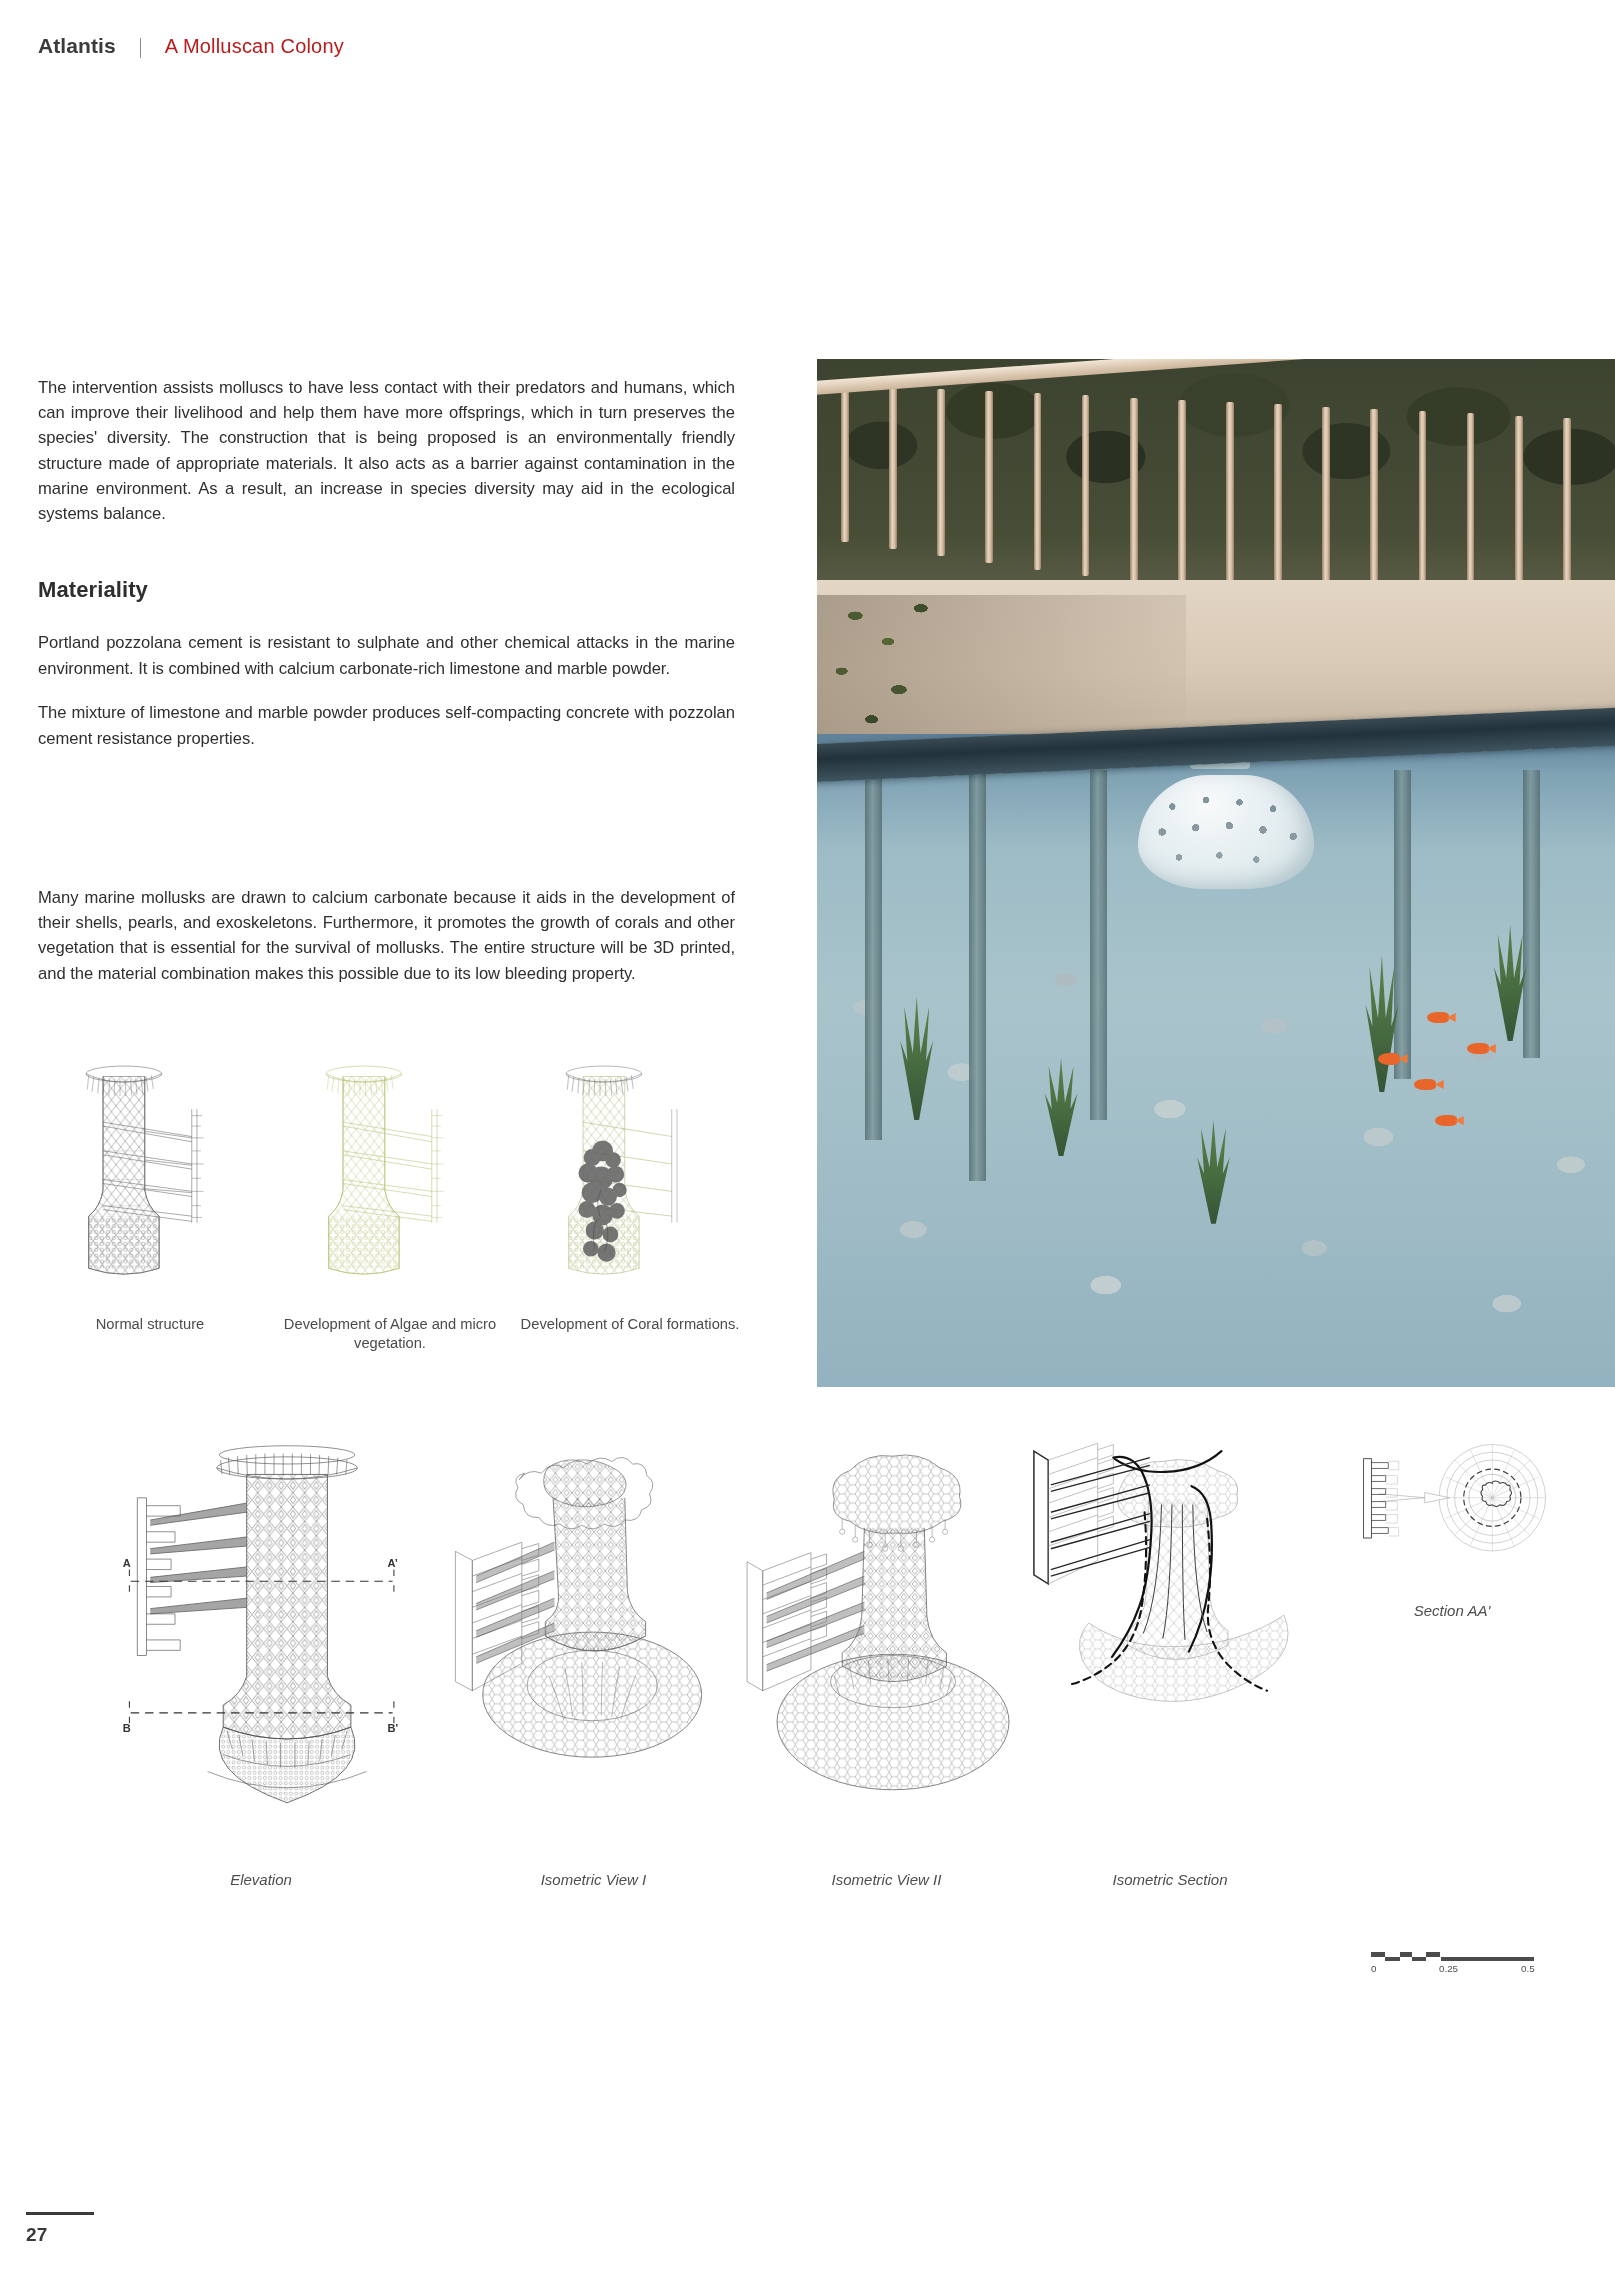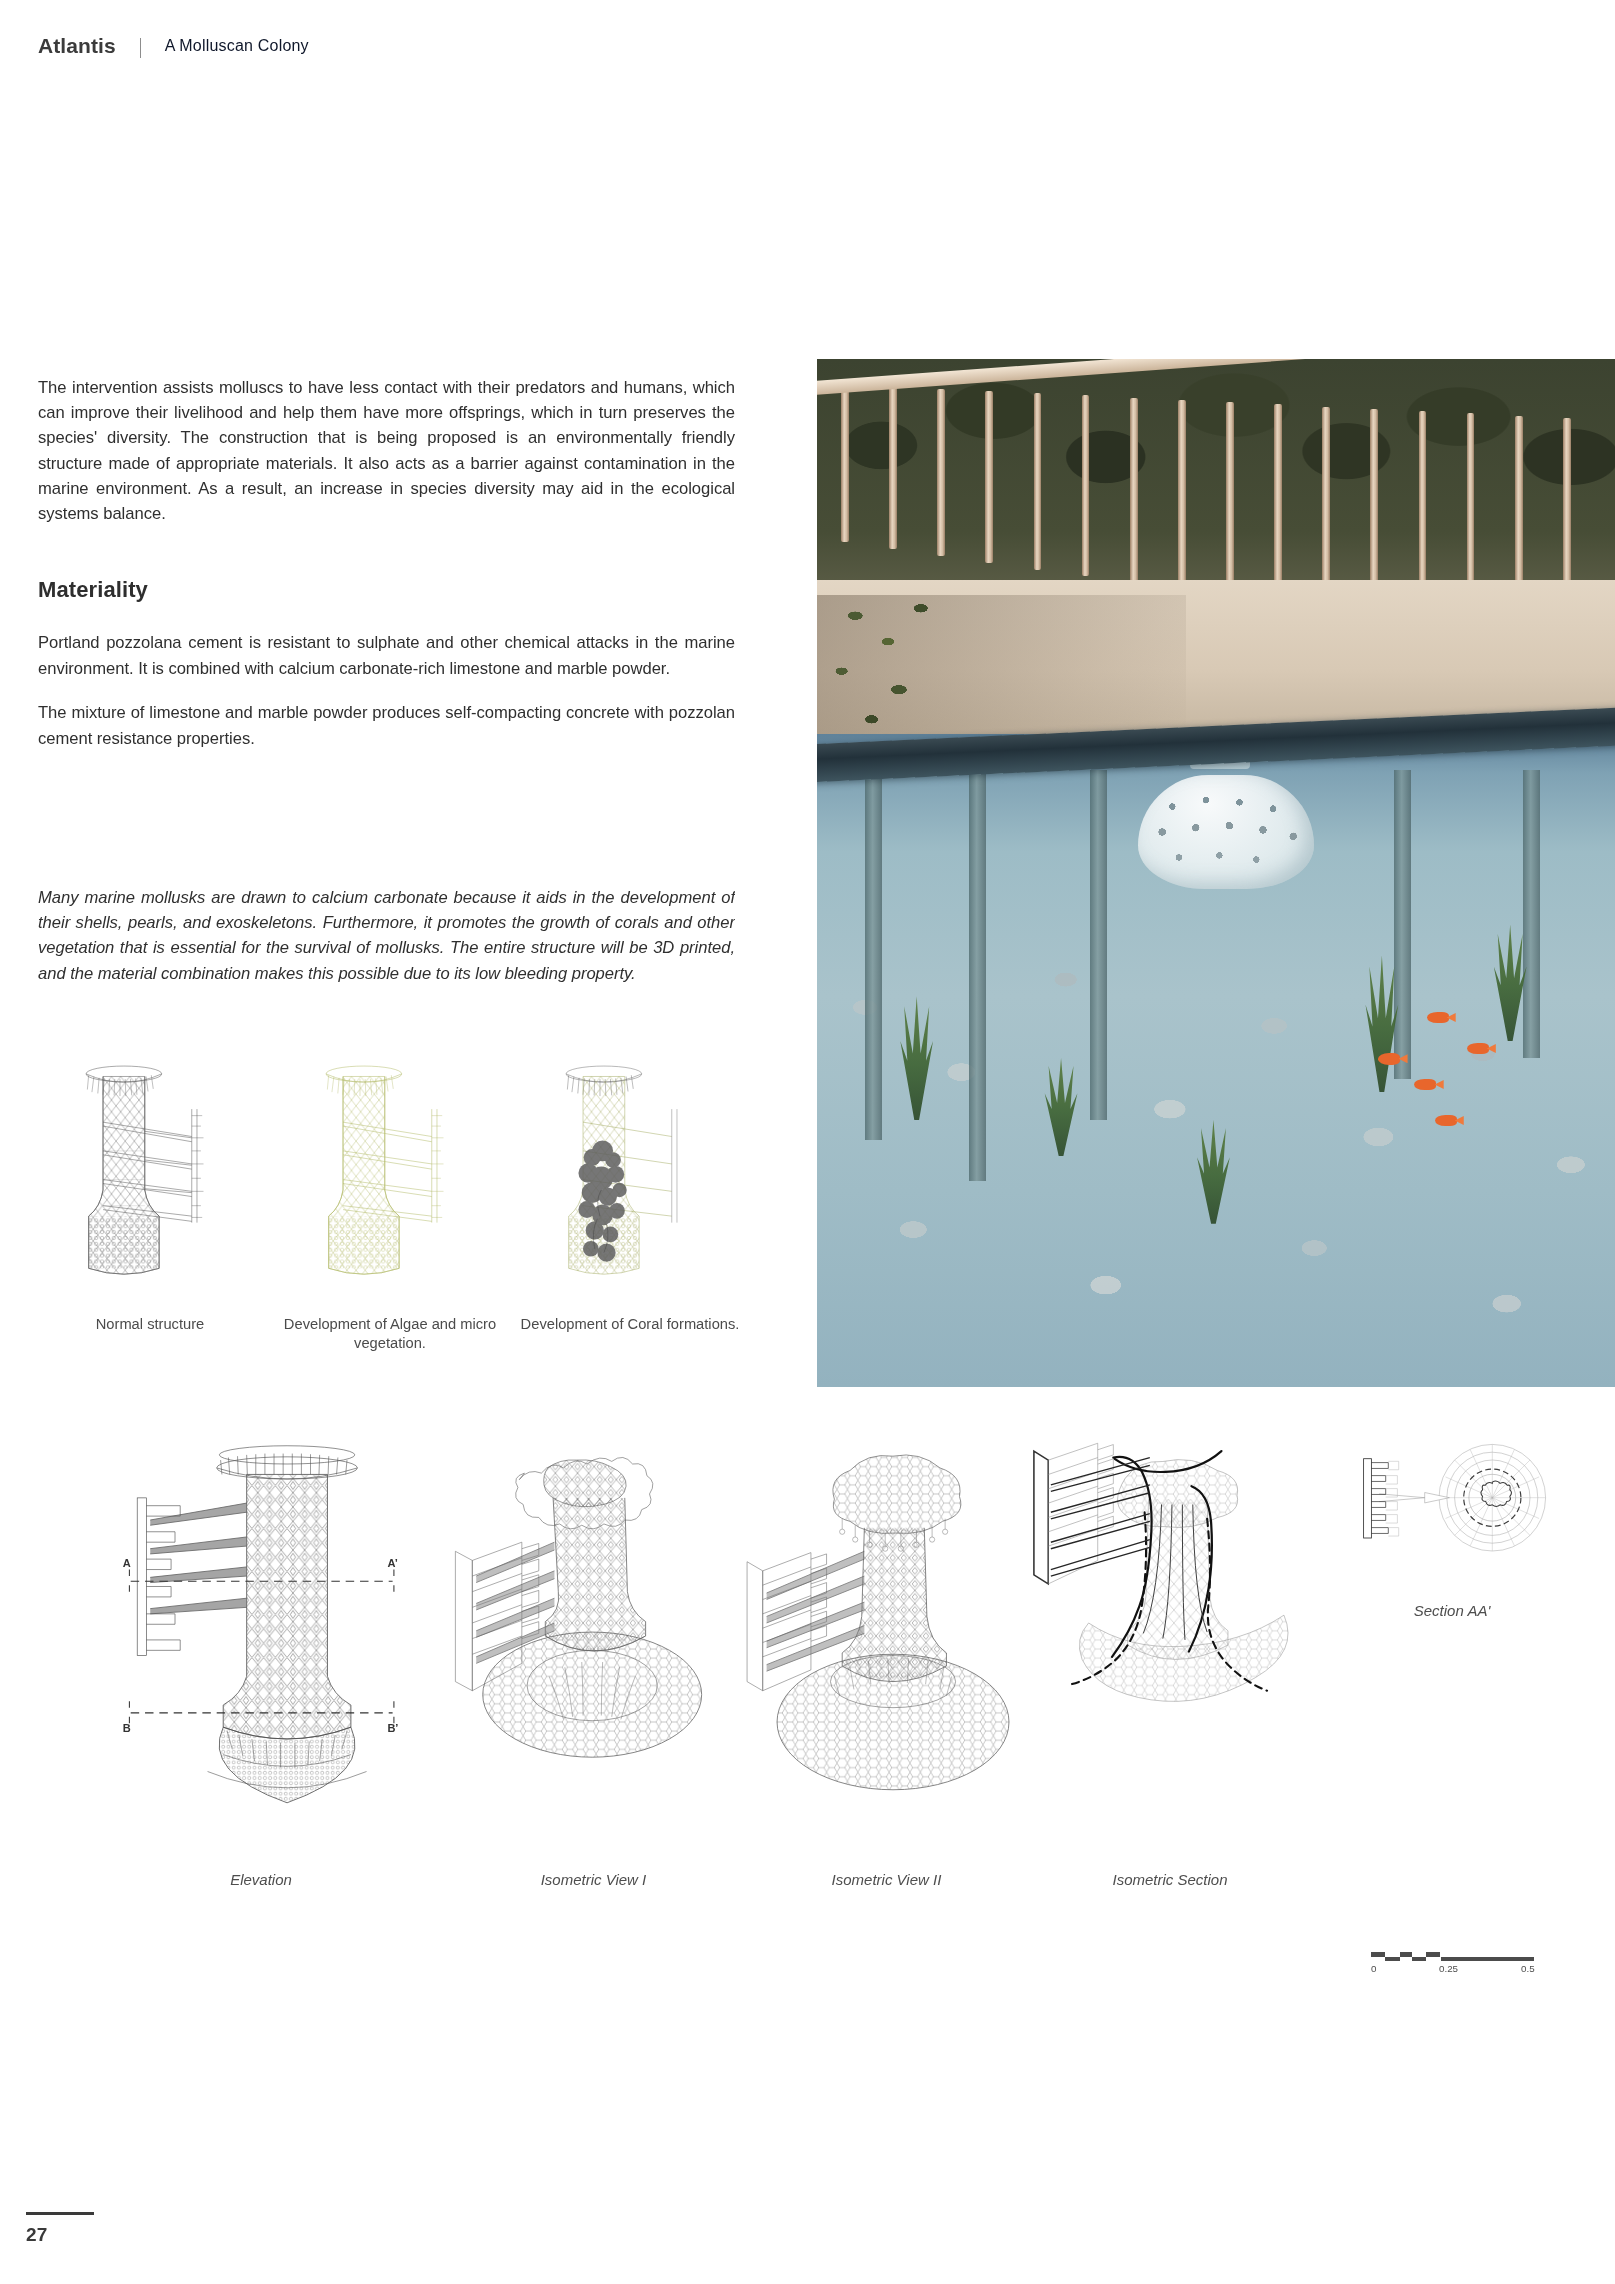--- a/index.html
+++ b/index.html
@@ -8,33 +8,33 @@
     width:1616px;height:2284px;position:relative;overflow:hidden;
     font-family:"Liberation Sans","DejaVu Sans",sans-serif;
     color:#3a3a3a;-webkit-font-smoothing:antialiased;
   }
   .page{position:absolute;inset:0;background:#fff;}
 
   
   .header{position:absolute;left:38px;top:34px;display:flex;align-items:center;gap:16px;}
   .hdr-bold{font-size:21px;font-weight:bold;color:#3b3b3b;letter-spacing:0.1px;}
   .hdr-pipe{display:inline-block;width:1.3px;height:19.6px;background:#8d8d8d;margin:0 7.8px;position:relative;top:2px;}
-  .hdr-rest{font-size:16px;font-weight:400;color:#0f172a;letter-spacing:0.2px;}
+  .hdr-rest{font-size:20px;font-weight:400;color:#b91c1c;letter-spacing:0.2px;}
 
   
   .textcol{position:absolute;left:38px;top:375px;width:697px;}
   h2.sec{font-size:22px;font-weight:bold;color:#2e2e2e;margin:0 0 27px 0;letter-spacing:0.1px;}
   h2.sec.mat{margin-top:51px;}
   p.body{
     font-size:16.6px;line-height:1.52;color:#2f2f2f;margin:0 0 19.6px 0;
     text-align:justify;text-justify:inter-word;letter-spacing:-0.03px;
   }
   p.body:last-child{margin-bottom:0;}
   .clipbox{position:absolute;left:38px;top:885px;width:697px;height:149px;overflow:hidden;}
-  .clipbox p{margin:0;font-style:italic;}
+  .clipbox p{margin:0;}
 
   
   .render{
     position:absolute;left:817px;top:359px;width:802px;height:1028px;
     overflow:hidden;background:#b9c8cf;
   }
   .r-sky{position:absolute;left:0;top:0;width:100%;height:21%;
     background:linear-gradient(160deg,#cfc4b6 0%,#d8cdbd 35%,#e6d8c8 70%,#f0e2d2 100%);}
   .r-trees{position:absolute;left:0;top:0;width:100%;height:28%;
     background:

